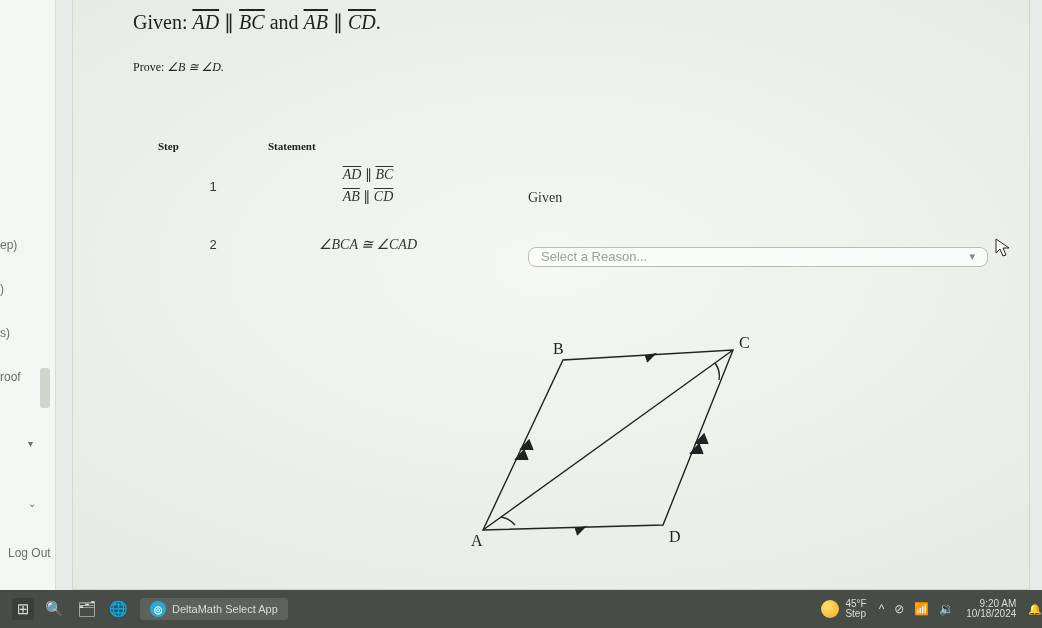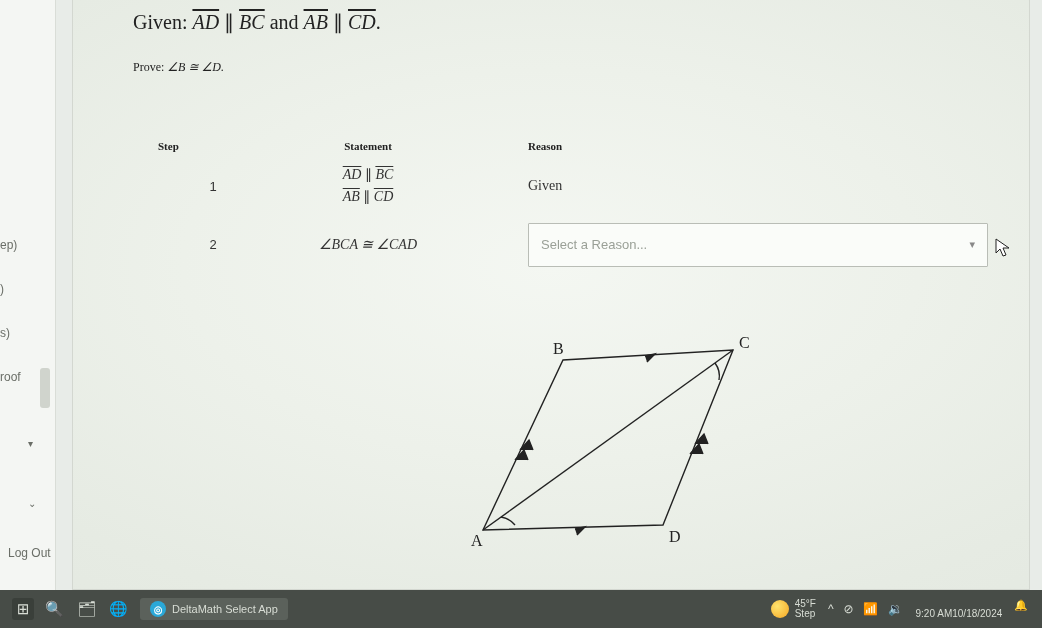--- a/index.html
+++ b/index.html
@@ -18,49 +18,49 @@
   
   .given { position: absolute; left: 60px; top: 10px; font-size: 20px; color: #222; }
   .prove { position: absolute; left: 60px; top: 60px; font-size: 12px; color: #222; }
   .italic { font-style: italic; }
   .ovl { text-decoration: overline; font-style: italic; }
   
   
   .tblwrap { position: absolute; left: 85px; top: 140px; width: 860px; }
   .hdr { display: flex; font-weight: bold; font-size: 11px; color: #222; margin-bottom: 12px; font-family: "Times New Roman", serif; }
   .col-step { width: 110px; }
-  .col-stmt { width: 200px; text-align: center; }
+  .col-stmt { width: 200px; text-align: left; }
   .col-reas { width: 430px; padding-left: 60px; }
   
   .row { display: flex; align-items: center; font-size: 14px; color: #333; margin-bottom: 14px; }
   .row .col-step { text-align: center; font-family: Arial, sans-serif; font-size: 13px; }
   .row .col-stmt { text-align: center; line-height: 1.6; }
-  .row .col-reas { padding-left: 60px; }
+  .row .col-reas { padding-left: 60px; margin-top: 24px; }
   
-  .reason-select { width: 460px; height: 44px; border: 1px solid #b9bdb6; border-radius: 1px; background: #fafcf9; display: flex; align-items: center; justify-content: space-between; padding: 0 12px; font-family: Arial, sans-serif; font-size: 13px; color: #9aa097; cursor: pointer; }
+  .reason-select { width: 460px; height: 20px; border: 1px solid #b9bdb6; border-radius: 8px; background: #fafcf9; display: flex; align-items: center; justify-content: space-between; padding: 0 12px; font-family: Arial, sans-serif; font-size: 13px; color: #9aa097; cursor: pointer; }
   .chev { color: #888; font-size: 11px; }
   
   
   .diagram { position: absolute; left: 350px; top: 310px; }
   
   
   .cursor { position: absolute; right: 18px; top: 238px; font-size: 16px; color: #222; }
   
   
   .taskbar { position: absolute; left: 0; bottom: 0; width: 1042px; height: 38px; background: #474c47; display: flex; align-items: center; color: #d8ddd5; font-family: "Segoe UI", Arial, sans-serif; font-size: 11px; }
   .tb-left { display: flex; align-items: center; gap: 10px; padding-left: 12px; }
   .tb-ico { width: 22px; height: 22px; display: flex; align-items: center; justify-content: center; font-size: 15px; border-radius: 3px; }
   .tb-app { display: flex; align-items: center; gap: 6px; background: #5b615b; padding: 3px 10px; border-radius: 3px; }
   .tb-app-ico { width: 16px; height: 16px; border-radius: 50%; background: #2aa8d8; display:flex; align-items:center; justify-content:center; color:#fff; font-size:10px; font-weight:bold;}
-  .tb-right { margin-left: auto; display: flex; gap: 12px; padding-right: 14px; }
+  .tb-right { margin-left: auto; display: flex; align-items: center; gap: 12px; }
   .weather { display: flex; align-items: center; gap: 6px; }
   .wx { width: 18px; height: 18px; border-radius: 50%; background: radial-gradient(circle at 35% 35%, #ffe36e, #f5a623); }
   .wcol { display: flex; flex-direction: column; line-height: 1.05; font-size: 10px; }
   .tray { display: flex; align-items: center; gap: 10px; font-size: 12px; }
-  .clockcol { display: flex; flex-direction: row; align-items: flex-end; line-height: 1.05; font-size: 10px; }
+  .clockcol { display: flex; flex-direction: column; align-items: flex-end; line-height: 1.05; font-size: 10px; }
 </style>
 </head>
 <body>
 
 <div class="stage">
 
   <div class="sliver">
     <span class="sliver-item" style="top:238px; left:0;">ep)</span>
     <span class="sliver-item" style="top:282px; left:0;">)</span>
     <span class="sliver-item" style="top:326px; left:0;">s)</span>
@@ -86,21 +86,20 @@
 
     <div class="prove">
       <span>Prove:</span>
       <span class="italic">∠B ≅ ∠D.</span>
     </div>
 
     <div class="tblwrap">
       <div class="hdr">
         <div class="col-step">Step</div>
         <div class="col-stmt">Statement</div>
-        <div class="col-reas">Reason</div>
       </div>
 
       <div class="row">
         <div class="col-step">1</div>
         <div class="col-stmt">
           <div>
             <span class="ovl">AD</span>
             <span>∥</span>
             <span class="ovl">BC</span>
           </div>

